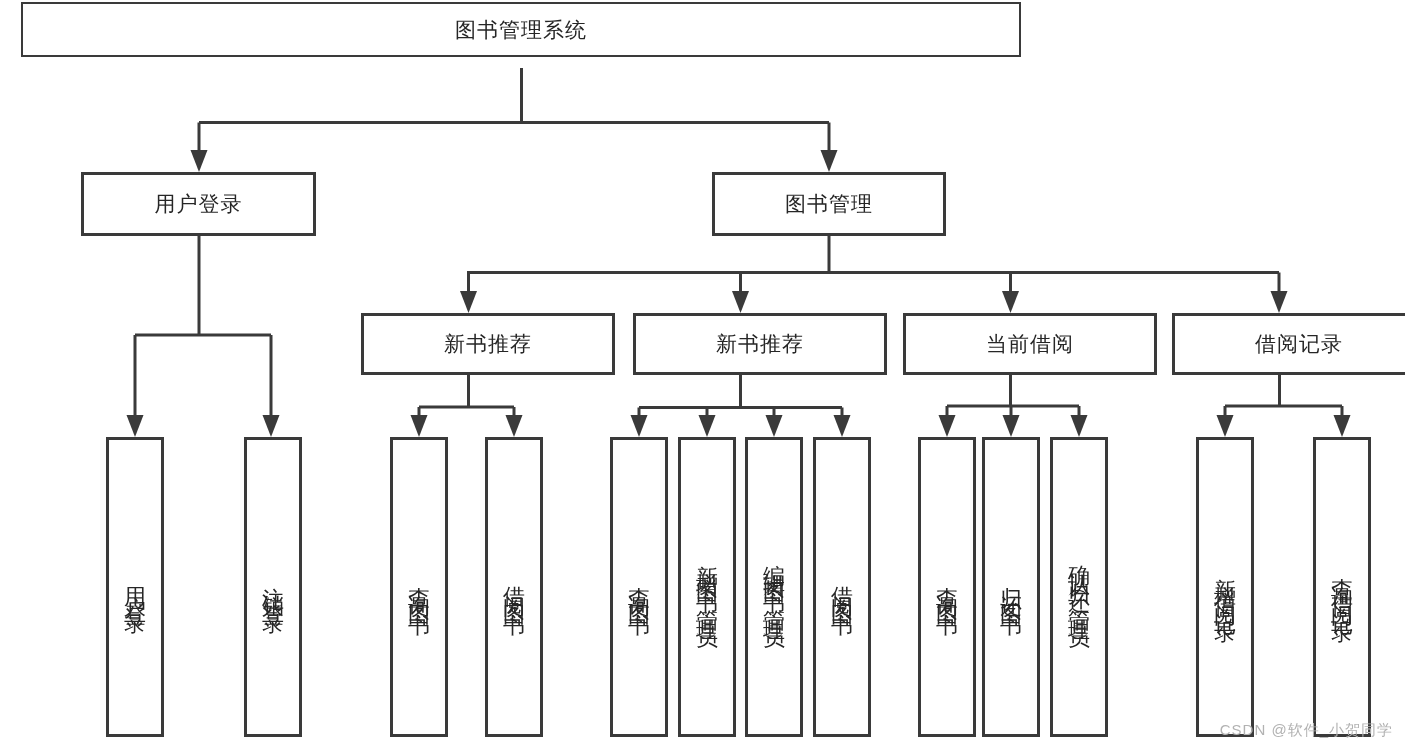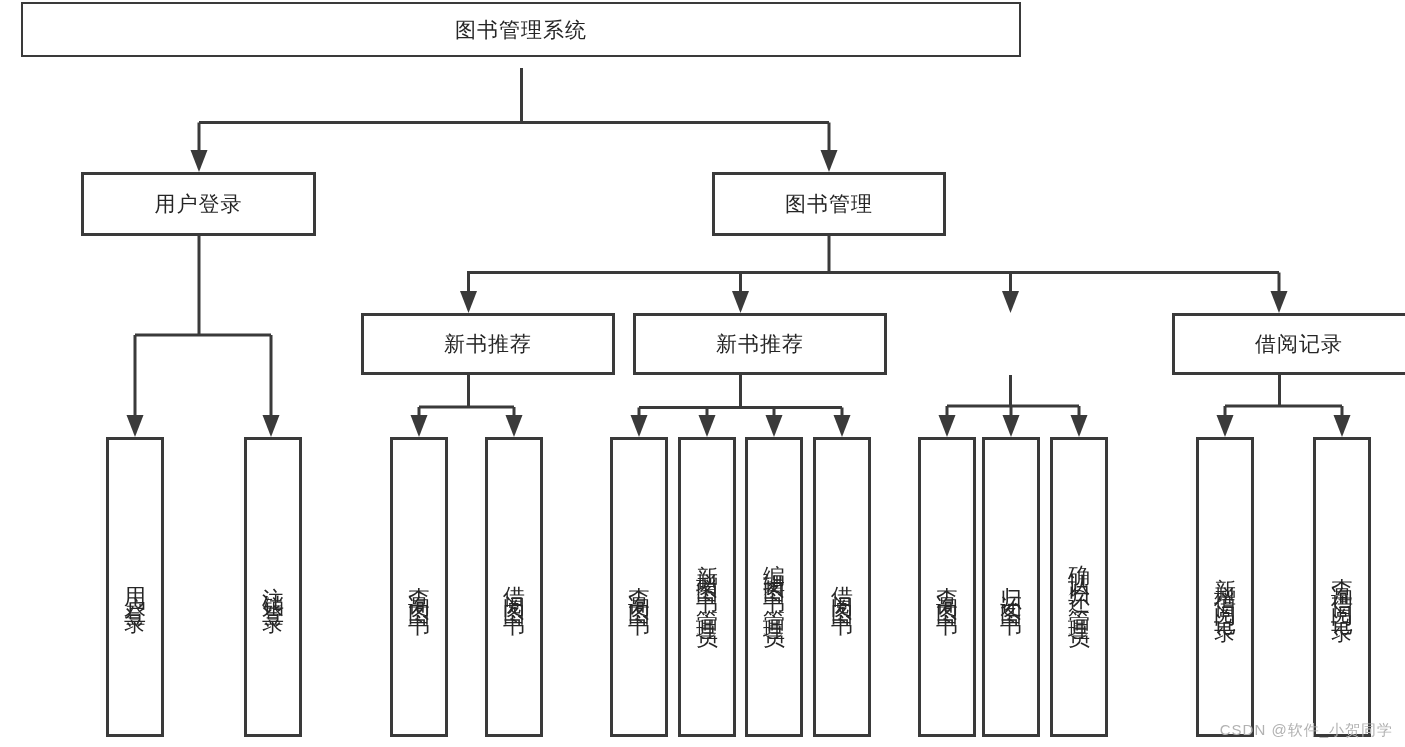--- a/index.html
+++ b/index.html
@@ -104,20 +104,23 @@
   <div class="box lvl2" style="left:712px; width:234px;text-align:right;">
     <span>图书管理</span>
   </div>
 
   <div class="box lvl3" style="left:361px;">
     <span>新书推荐</span>
   </div>
   <div class="box lvl3" style="left:633px;">
     <span>新书推荐</span>
   </div>
+  <div class="box lvl3" style="left:903px;">
+    <span>当前借阅</span>
+  </div>
   <div class="box lvl3" style="left:1172px;">
     <span>借阅记录</span>
   </div>
 
   <div class="box leaf" style="left:106px;">
     <span>用户登录</span>
   </div>
   <div class="box leaf" style="left:244px;">
     <span>注销登录</span>
   </div>

